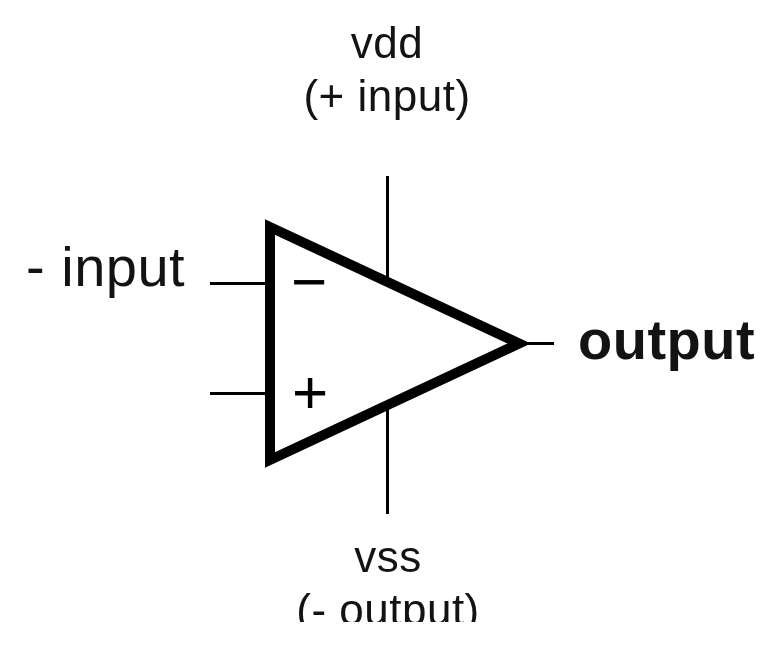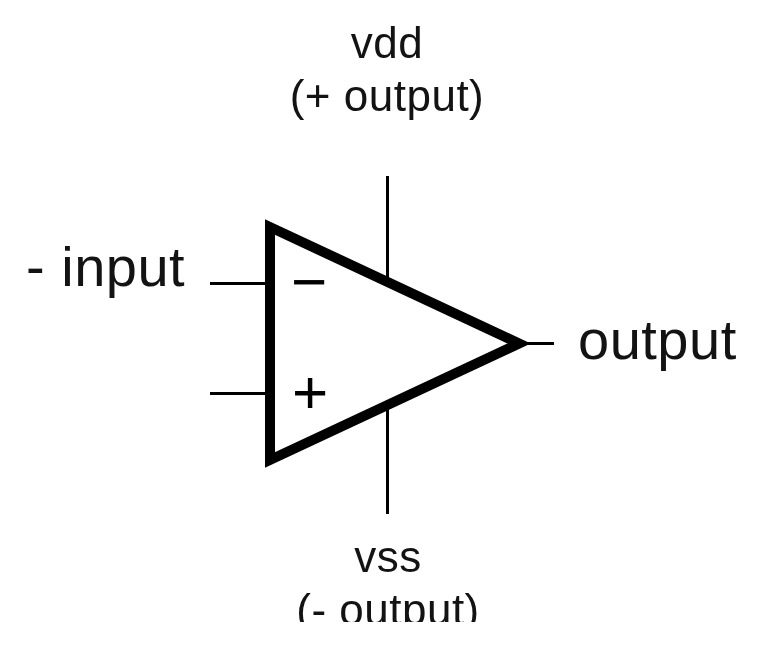--- a/index.html
+++ b/index.html
@@ -61,30 +61,30 @@
     <line x1="387.5" y1="408" x2="387.5" y2="514" stroke="#000" stroke-width="3"></line>
     <line x1="210" y1="283.5" x2="272" y2="283.5" stroke="#000" stroke-width="3"></line>
     <line x1="210" y1="393.5" x2="272" y2="393.5" stroke="#000" stroke-width="3"></line>
     <line x1="521" y1="343.5" x2="554" y2="343.5" stroke="#000" stroke-width="3"></line>
 
     <polygon points="270,227 270,460 519,343.5" fill="#ffffff" stroke="#000000" stroke-width="10" stroke-linejoin="miter" stroke-miterlimit="6"></polygon>
   </svg>
 
   <div class="lbl-stack" style="left:387px; top:16px;">
     <div>vdd</div>
-    <div>(+ output)</div>
+    <div>(+ input)</div>
   </div>
 
   <div class="lbl-stack" style="left:388px; top:530px;">
     <div>vss</div>
     <div>(- output)</div>
   </div>
 
   <div class="lbl" style="left:26px; top:245px;">- input</div>
 
 
-  <div class="lbl" style="left:578px; top:318px;">output</div>
+  <div class="lbl" style="left:578px; top:318px;font-weight:bold;">output</div>
 
   <div class="sign" style="left:309px; top:282px;">−</div>
 
   <div class="sign" style="left:310px; top:392px;">+</div>
 
 </div>
 
 </body></html>

